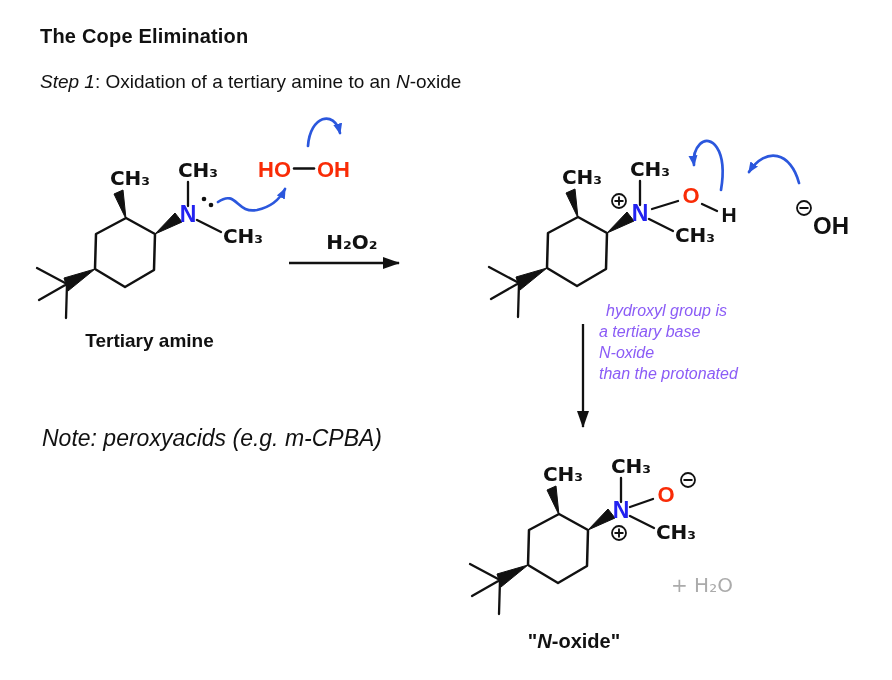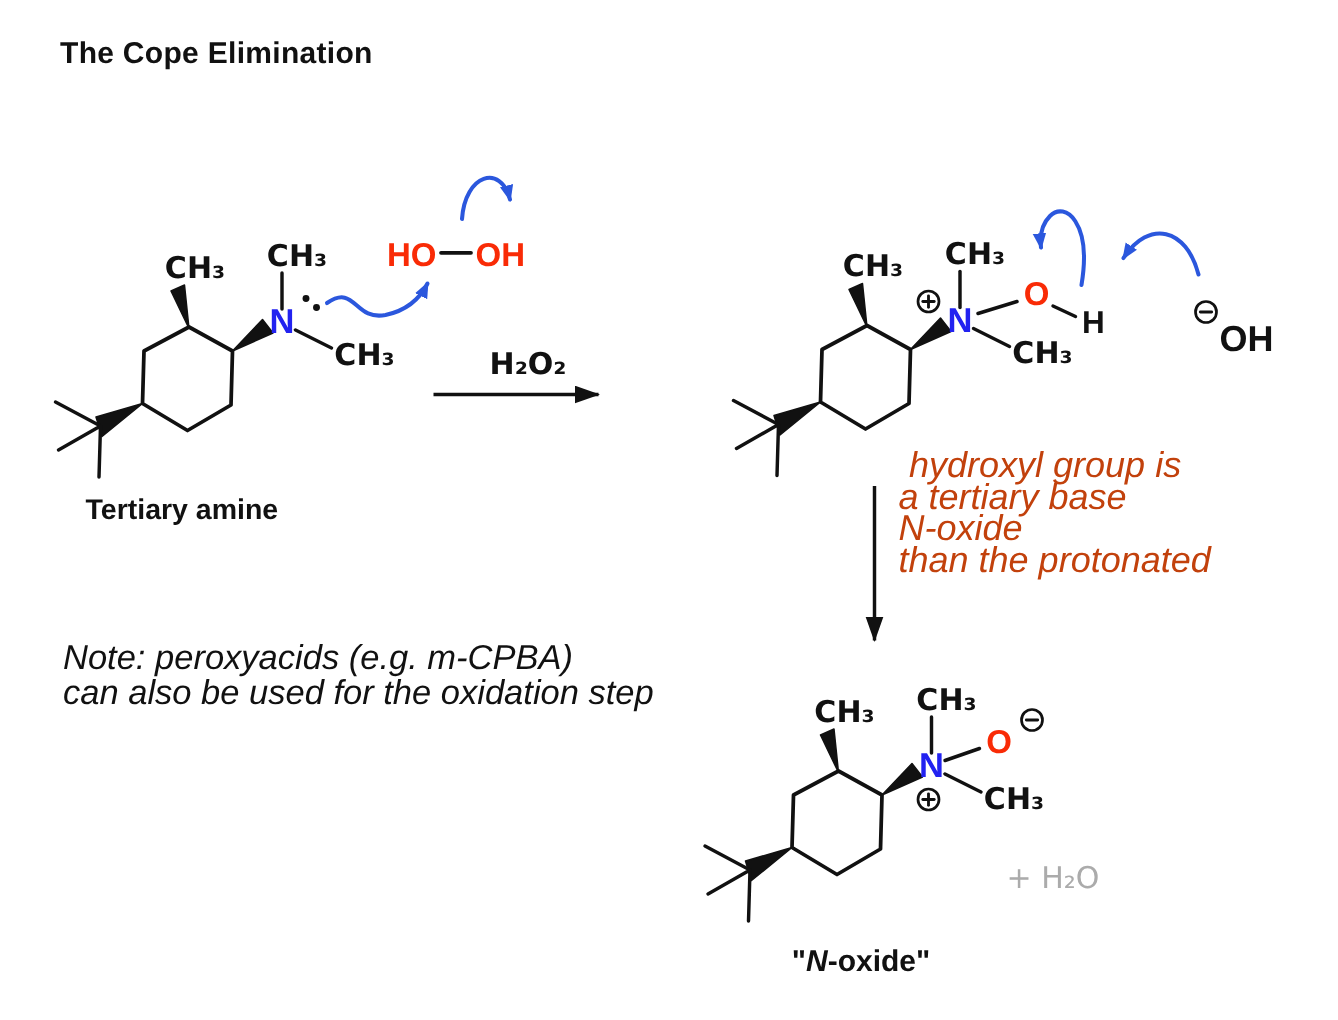--- a/index.html
+++ b/index.html
@@ -2,23 +2,23 @@
 <html><head>
 <meta charset="utf-8">
 <style>
   html,body{margin:0;padding:0;background:#fff}
   .stage{position:relative;width:892px;height:680px;background:#fff;overflow:hidden;
          font-family:"Liberation Sans",sans-serif;color:#111}
   .abs{position:absolute}
   .title{left:40px;top:25px;font-size:20px;font-weight:bold;letter-spacing:.2px}
   .step{left:40px;top:71px;font-size:19px}
   .it{font-style:italic}
-  .caption-reactant{left:57px;top:330px;width:185px;font-weight:bold;font-size:19px}
+  .caption-reactant{left:57px;top:330px;width:185px;text-align:center;font-weight:bold;font-size:19px}
   .note{left:42px;top:427px;font-style:italic;font-size:23px;line-height:23px}
-  .annotation{left:599px;top:300px;font-style:italic;font-size:24px;line-height:21px;color:#c2410c}
+  .annotation{left:599px;top:300px;font-style:italic;font-size:16px;line-height:21px;color:#8b5cf6}
   .annotation .indent{padding-left:7px}
   .caption-product{left:508px;top:630px;width:132px;text-align:center;font-weight:bold;font-size:20px}
   svg.chem{position:absolute;left:0;top:0}
   .bond{stroke:#111;stroke-width:2.5;fill:none;stroke-linecap:round;stroke-linejoin:round}
   .thin{stroke-width:2.3}
   .wedge{fill:#111;stroke:#111;stroke-width:1;stroke-linejoin:round}
   .atom{font-family:"DejaVu Sans",sans-serif;font-weight:bold;font-size:20px;fill:#111}
   .atomN{font-family:"Liberation Sans",sans-serif;font-weight:bold;font-size:23px;fill:#2222f0}
   .atomO{font-family:"Liberation Sans",sans-serif;font-weight:bold;font-size:22px;fill:#f92b06}
   .atomH{font-family:"Liberation Sans",sans-serif;font-weight:bold;font-size:21px;fill:#111}
@@ -33,20 +33,23 @@
   .lp{fill:#111}
   text{user-select:none}
 </style>
 </head>
 <body>
 
 <div class="stage">
 
   <div class="abs title">The Cope Elimination</div>
 
+  <div class="abs step">
+    <span class="it">Step 1</span><span>: Oxidation of a tertiary amine to an </span><span class="it">N</span><span>-oxide</span>
+  </div>
 
   <svg class="chem" width="892" height="680" viewBox="0 0 892 680">
     <defs>
       <marker id="mblack" markerUnits="userSpaceOnUse" markerWidth="18" markerHeight="13" refX="16" refY="6" orient="auto">
         <path d="M0,0 L17,6 L0,12 Z" fill="#111"></path>
       </marker>
       <marker id="mblue" markerUnits="userSpaceOnUse" markerWidth="13" markerHeight="11" refX="9.5" refY="5" orient="auto">
         <path d="M0,0.5 L11,5 L0,9.5 Z" fill="#2b57dd"></path>
       </marker>
 
@@ -112,21 +115,20 @@
       <circle class="charge" cx="688" cy="480" r="7"></circle>
       <line class="chargeline" x1="684.2" y1="480" x2="691.8" y2="480"></line>
     </g>
     <text class="byprod" x="671" y="592" text-anchor="start">+ H₂O</text>
   </svg>
 
   <div class="abs caption-reactant">Tertiary amine</div>
 
   <div class="abs note">
     <div>Note: peroxyacids (e.g. m-CPBA)</div>
-    <div>can also be used for the oxidation step</div>
   </div>
 
   <div class="abs annotation">
     <div class="indent">hydroxyl group is</div>
     <div>a tertiary base</div>
     <div>N-oxide</div>
     <div>than the protonated</div>
   </div>
 
   <div class="abs caption-product">

